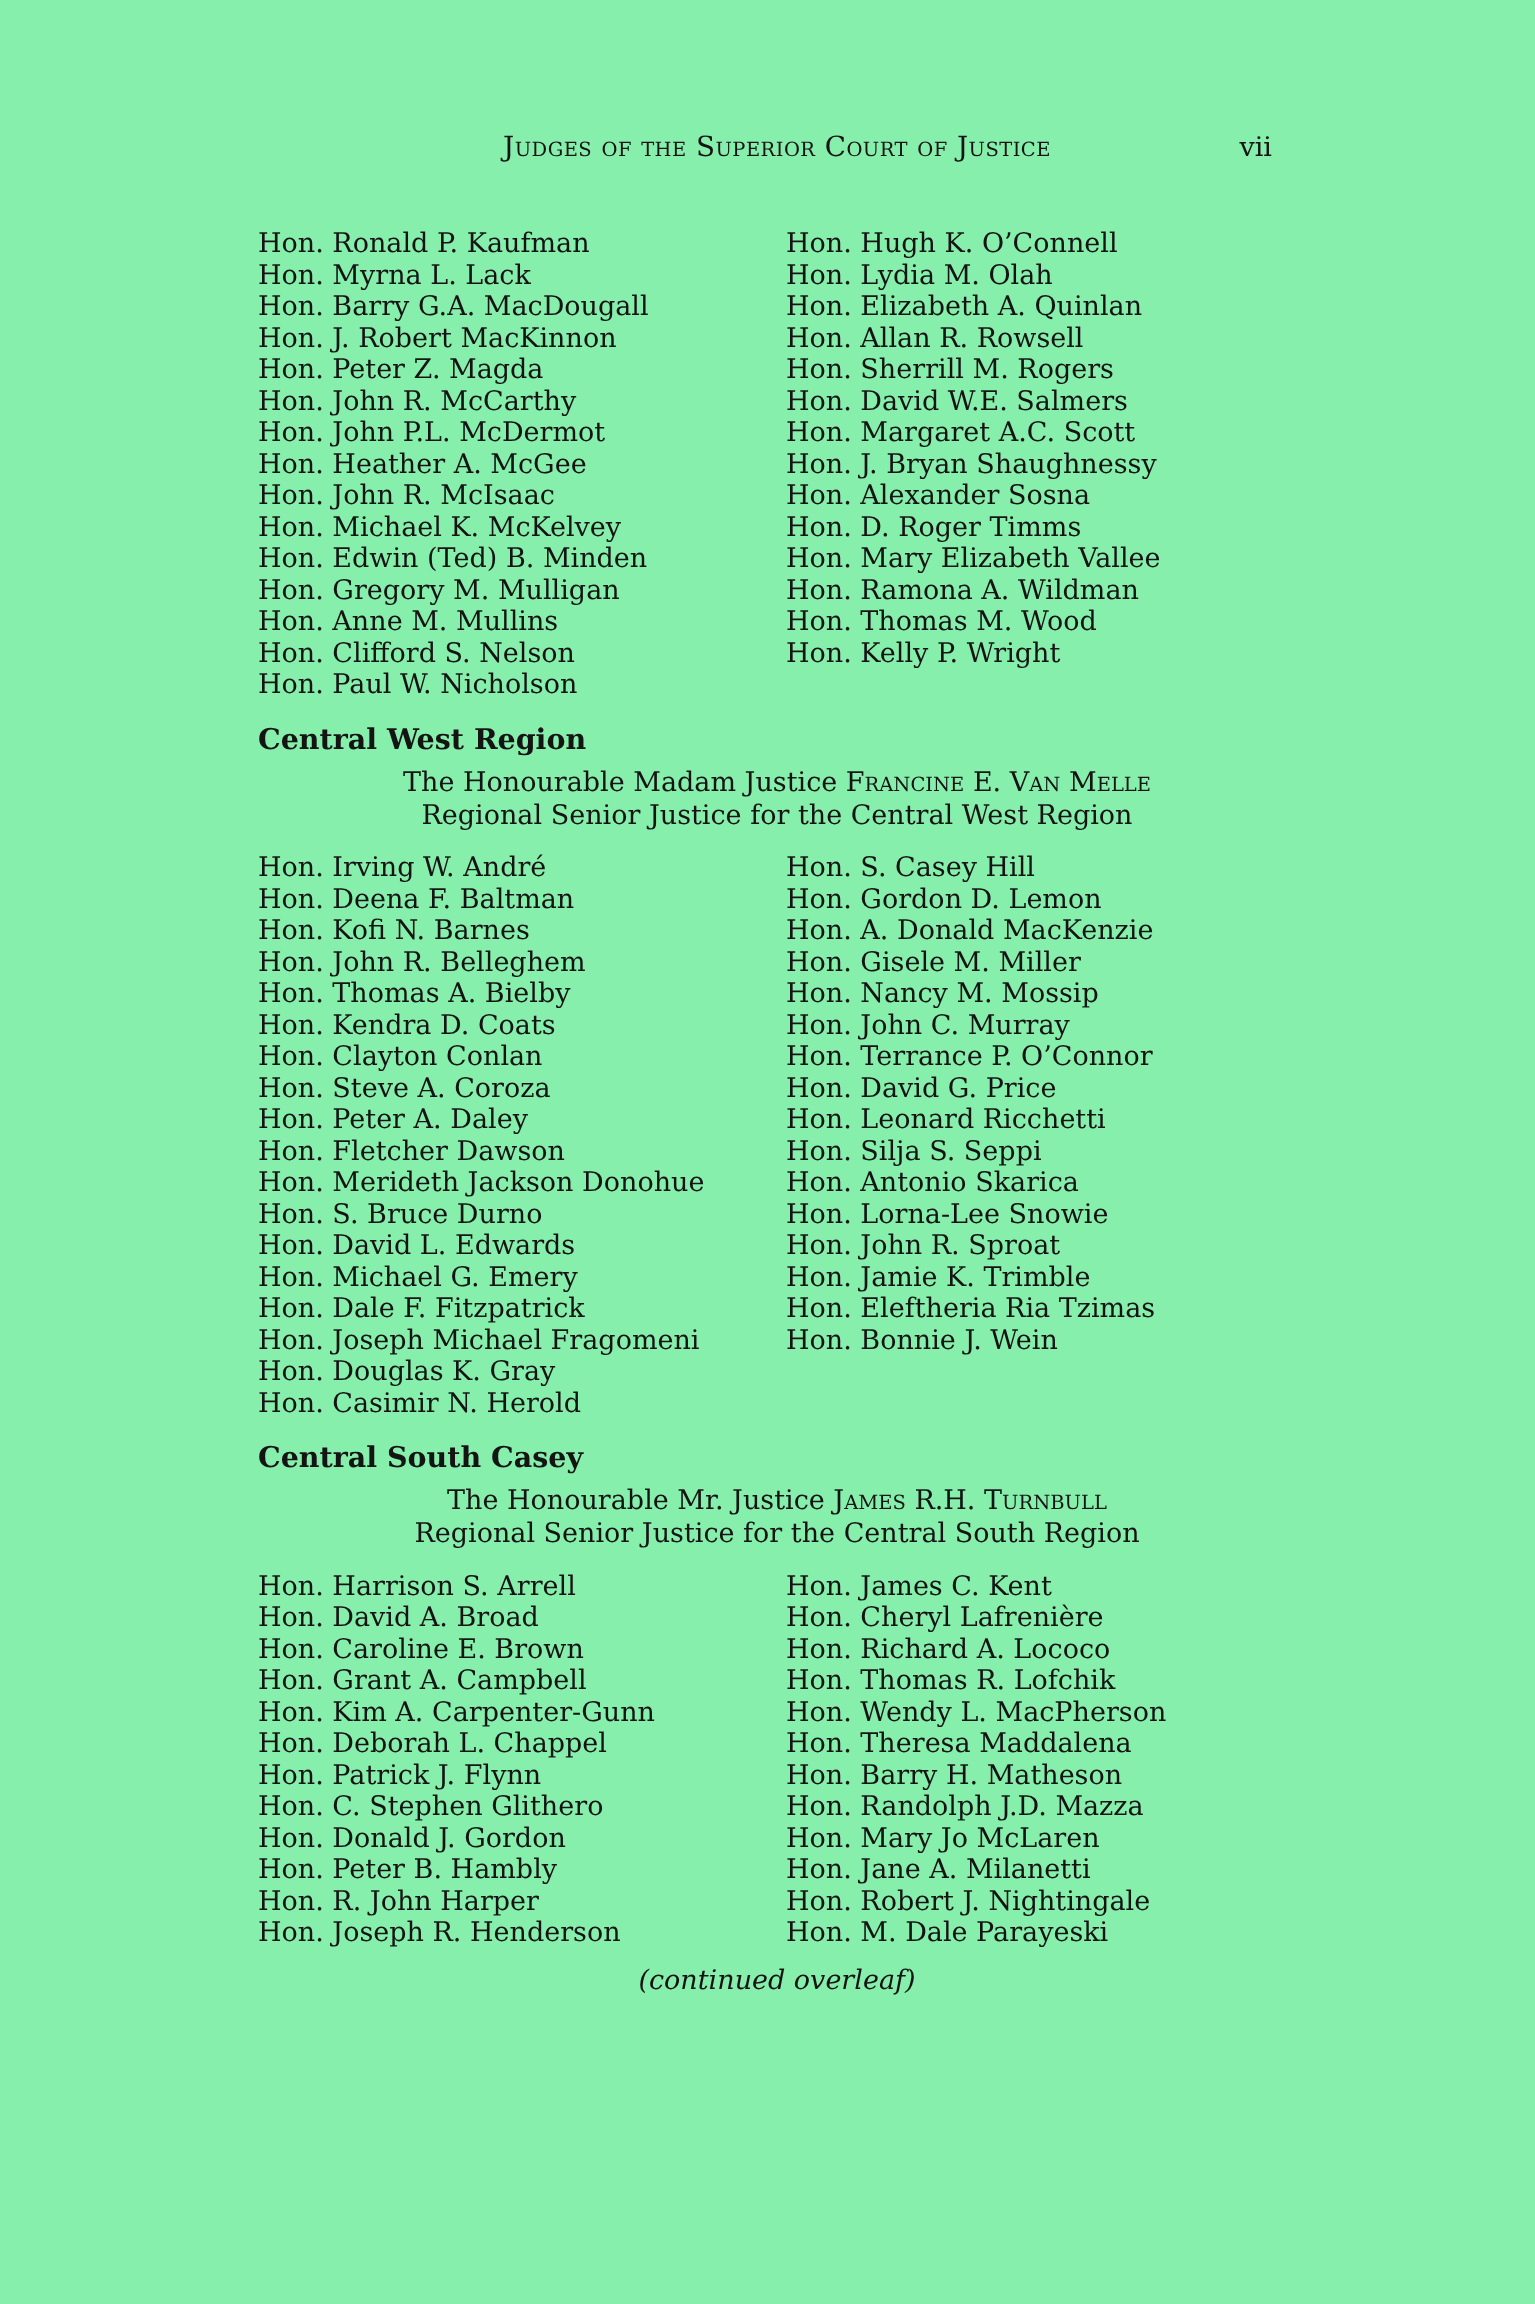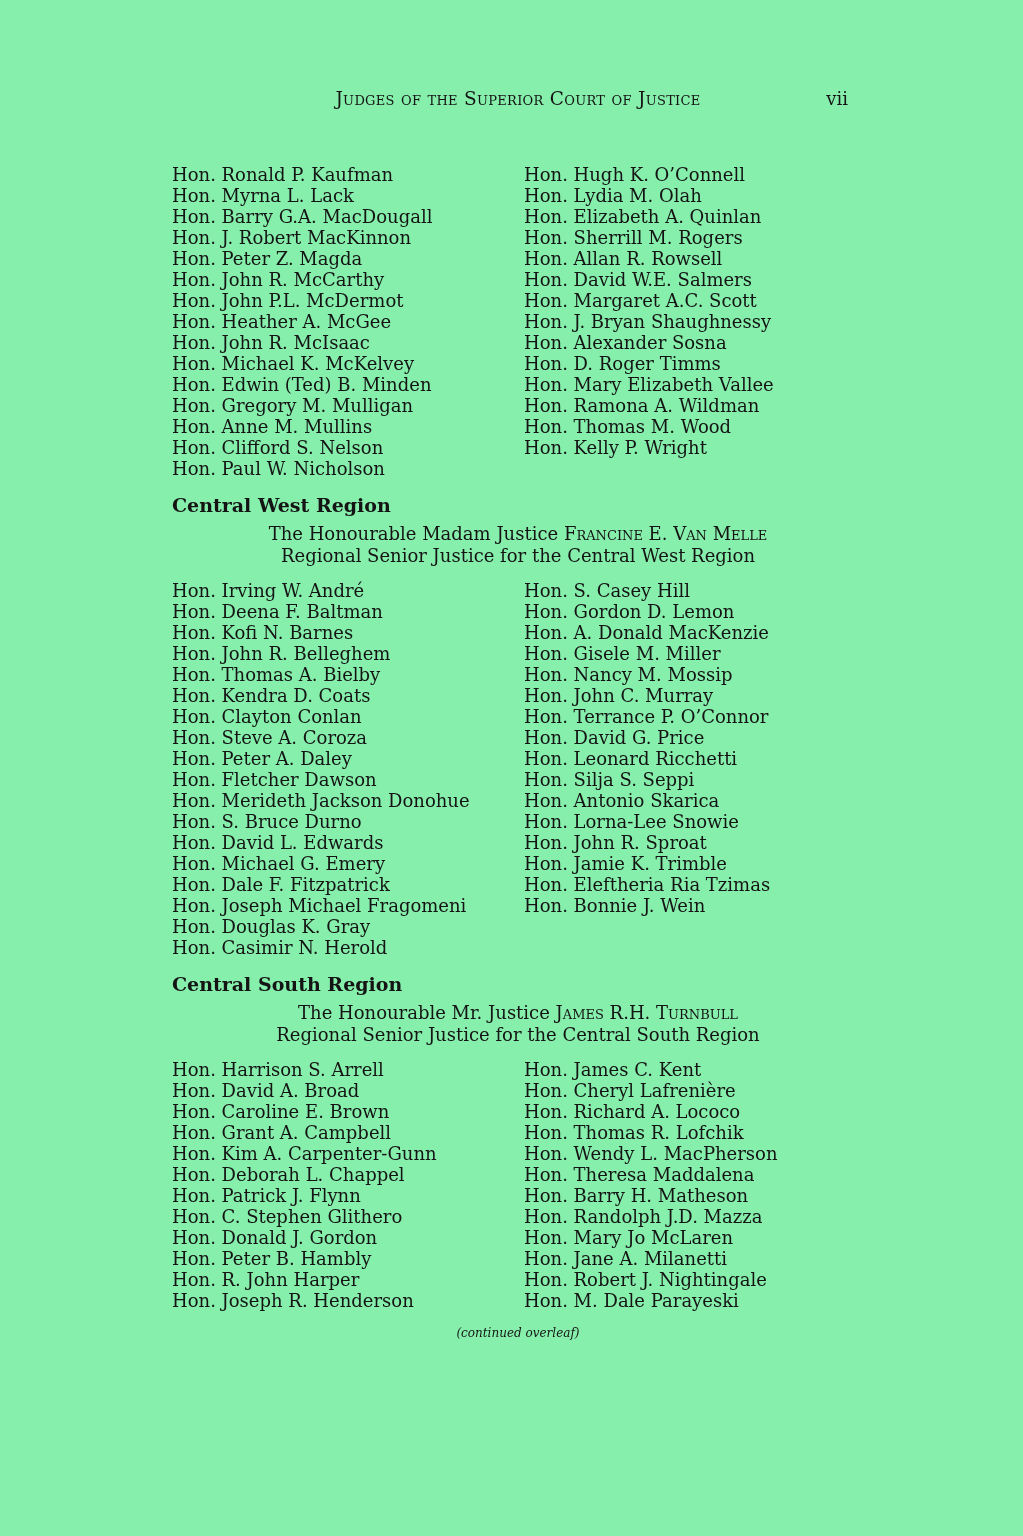--- a/index.html
+++ b/index.html
@@ -45,39 +45,39 @@
   .columns {
     display: flex;
   }
   .col-left { width: 352px; }
   .col-right { flex: 1; }
   .name-line {
     font-size: 18px;
     line-height: 21px;
     white-space: nowrap;
   }
-  .sec0-cols { margin-top: 54px; }
+  .sec0-cols { margin-top: 42px; }
   .region-heading {
     font-weight: bold;
     font-size: 19px;
     line-height: 23px;
     margin-top: 15px;
   }
   .intro-line {
     text-align: center;
     font-size: 18px;
     line-height: 22px;
   }
   .intro-line.first { margin-top: 6px; }
   .sc { font-variant: small-caps; }
   .sec-cols { margin-top: 13px; }
   .footer-note {
     text-align: center;
     font-style: italic;
-    font-size: 12px;
+    font-size: 18px;
     line-height: 22px;
     margin-top: 11px;
   }
 </style>
 </head>
 <body>
 
 <div class="page">
   <div class="content">
 
@@ -102,22 +102,22 @@
             <div class="name-line">Hon. Edwin (Ted) B. Minden</div>
             <div class="name-line">Hon. Gregory M. Mulligan</div>
             <div class="name-line">Hon. Anne M. Mullins</div>
             <div class="name-line">Hon. Clifford S. Nelson</div>
             <div class="name-line">Hon. Paul W. Nicholson</div>
           </div>
         <div class="col-right">
             <div class="name-line">Hon. Hugh K. O’Connell</div>
             <div class="name-line">Hon. Lydia M. Olah</div>
             <div class="name-line">Hon. Elizabeth A. Quinlan</div>
+            <div class="name-line">Hon. Allan R. Rowsell</div>
             <div class="name-line">Hon. Sherrill M. Rogers</div>
-            <div class="name-line">Hon. Allan R. Rowsell</div>
             <div class="name-line">Hon. David W.E. Salmers</div>
             <div class="name-line">Hon. Margaret A.C. Scott</div>
             <div class="name-line">Hon. J. Bryan Shaughnessy</div>
             <div class="name-line">Hon. Alexander Sosna</div>
             <div class="name-line">Hon. D. Roger Timms</div>
             <div class="name-line">Hon. Mary Elizabeth Vallee</div>
             <div class="name-line">Hon. Ramona A. Wildman</div>
             <div class="name-line">Hon. Thomas M. Wood</div>
             <div class="name-line">Hon. Kelly P. Wright</div>
           </div>
@@ -164,21 +164,21 @@
             <div class="name-line">Hon. Lorna-Lee Snowie</div>
             <div class="name-line">Hon. John R. Sproat</div>
             <div class="name-line">Hon. Jamie K. Trimble</div>
             <div class="name-line">Hon. Eleftheria Ria Tzimas</div>
             <div class="name-line">Hon. Bonnie J. Wein</div>
           </div>
       </div>
     </section>
 
     <section>
-      <div class="region-heading">Central South Region</div>
+      <div class="region-heading">Central South Casey</div>
       <div class="intro-line first"><span>The Honourable Mr. Justice</span> <span class="sc">James R.H. Turnbull</span></div>
       <div class="intro-line">Regional Senior Justice for the Central South Region</div>
       <div class="columns sec-cols">
         <div class="col-left">
             <div class="name-line">Hon. Harrison S. Arrell</div>
             <div class="name-line">Hon. David A. Broad</div>
             <div class="name-line">Hon. Caroline E. Brown</div>
             <div class="name-line">Hon. Grant A. Campbell</div>
             <div class="name-line">Hon. Kim A. Carpenter-Gunn</div>
             <div class="name-line">Hon. Deborah L. Chappel</div>

